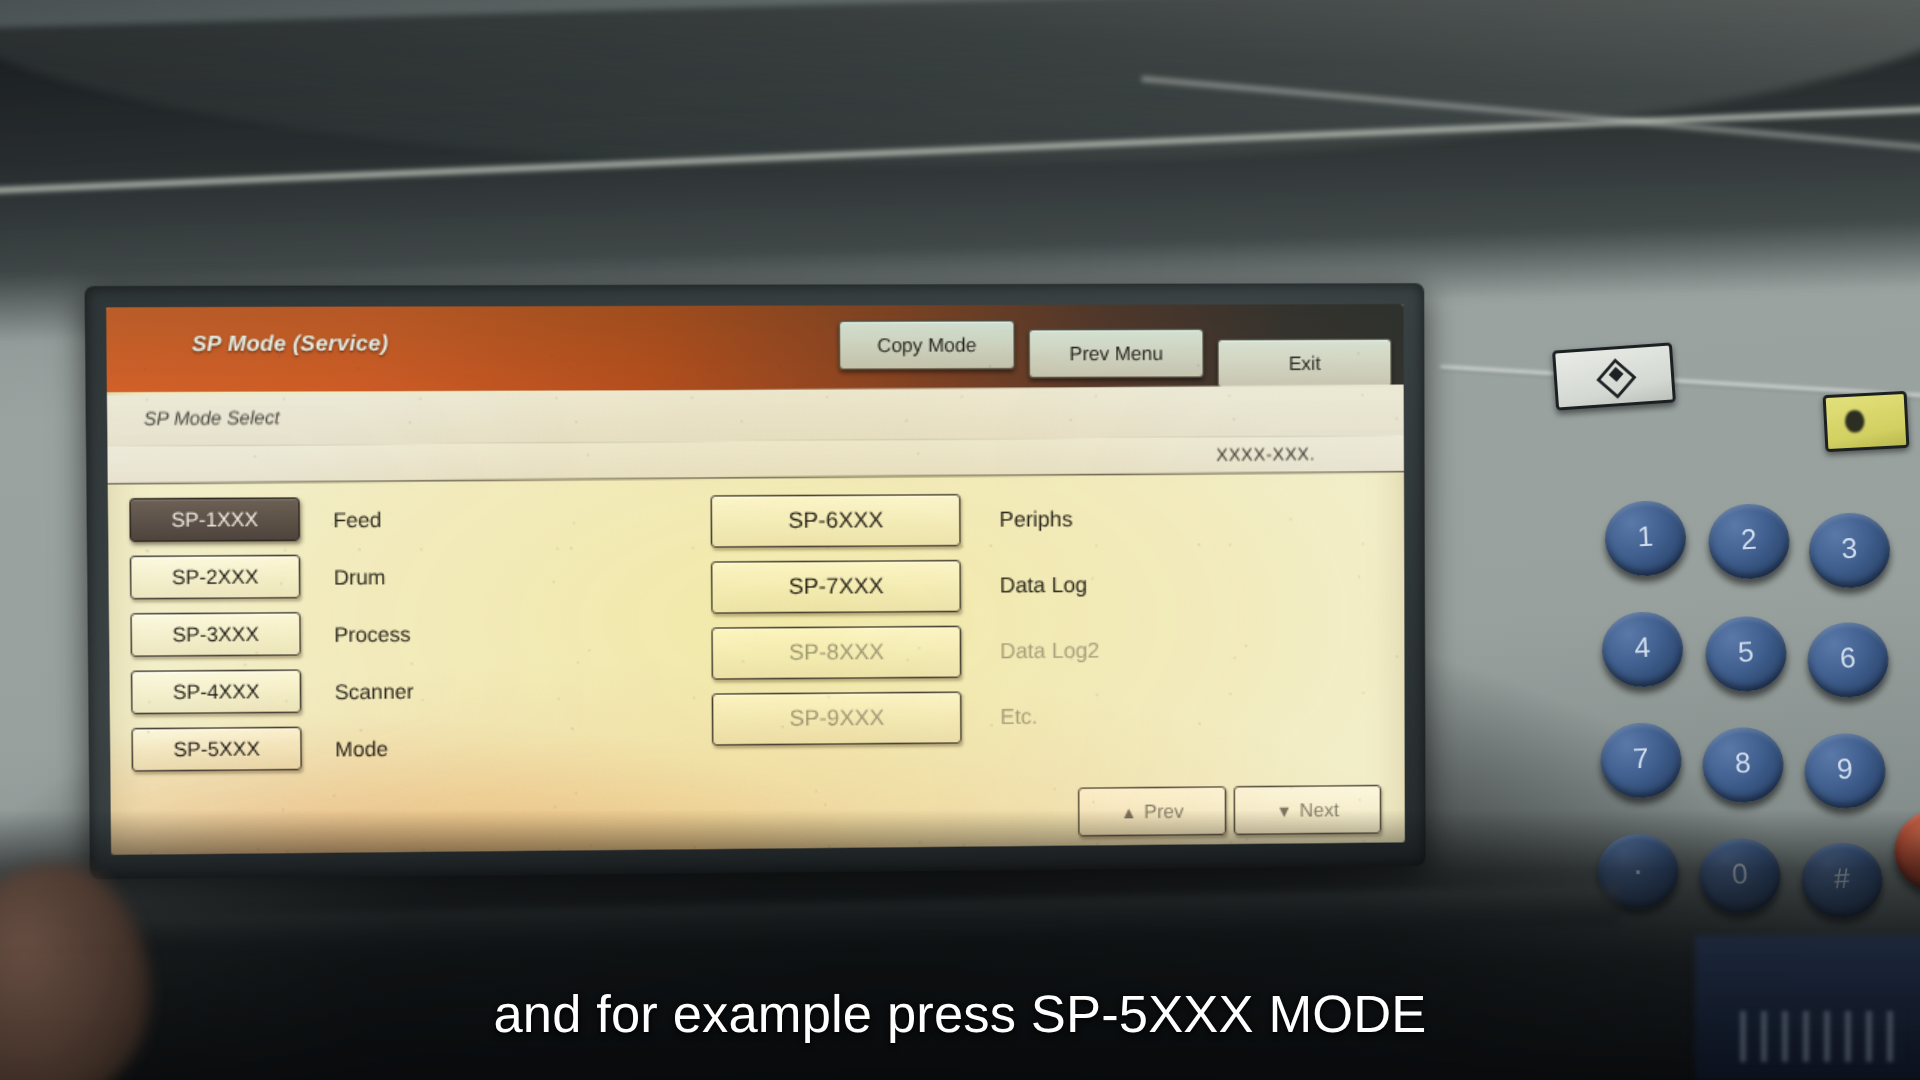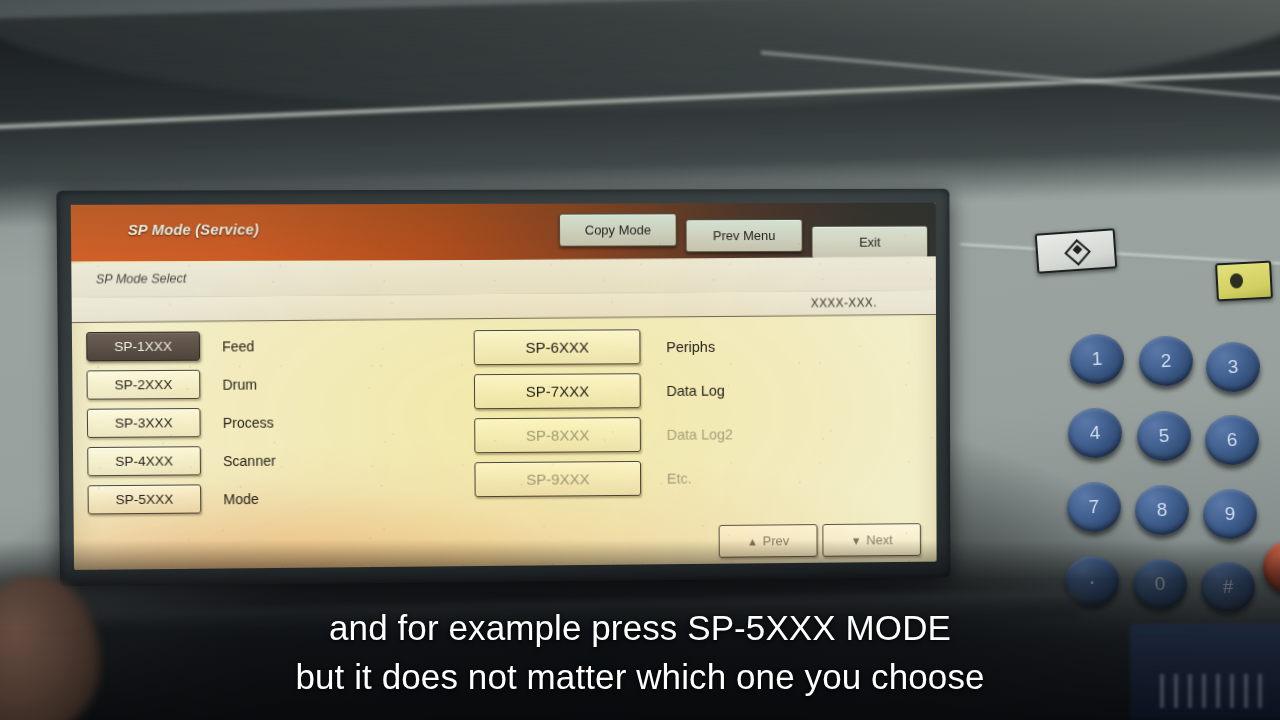--- a/index.html
+++ b/index.html
@@ -503,16 +503,15 @@
   </div>
 
   <div class="fg-rail"></div>
   <div class="fg-dark"></div>
   <div class="fg-blue"></div>
   <div class="fg-blue-strip"></div>
   <div class="thumb"></div>
 
   <div class="subs">
     <span class="l1">and for example press SP-5XXX MODE</span>
-    <span class="l2">but it does not matter which one you choose</span>
   </div>
 
 </div>
 
 </body></html>

